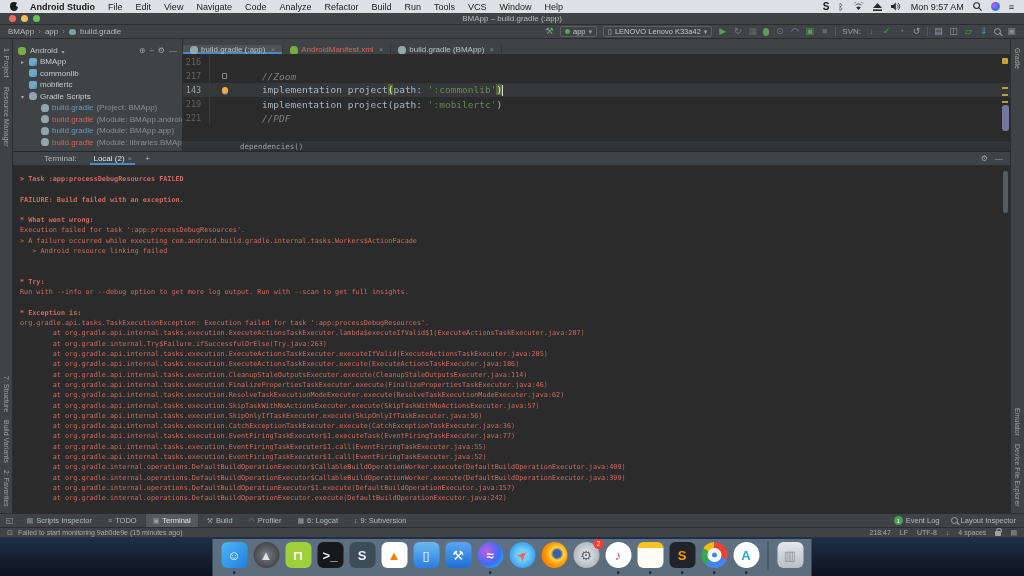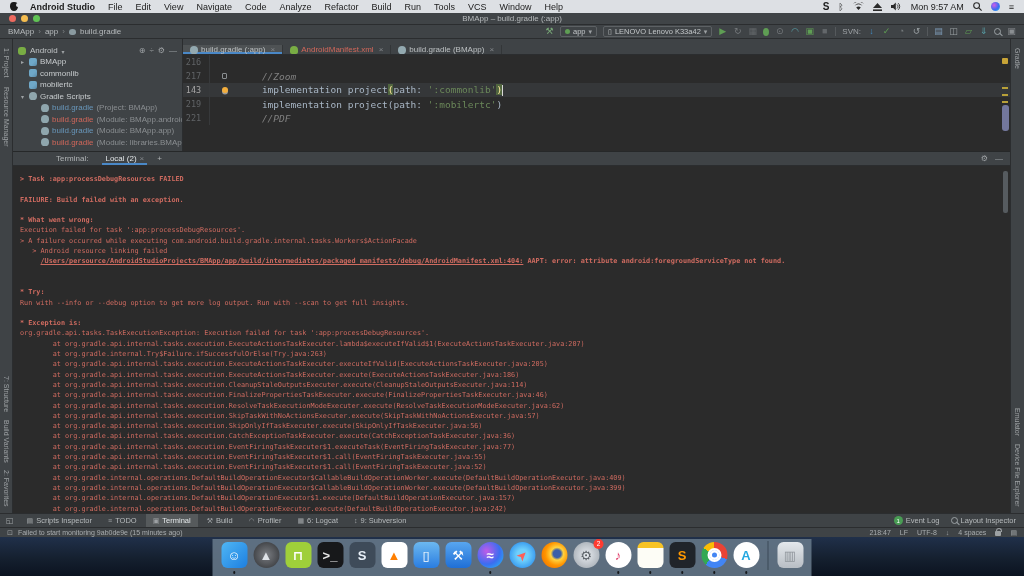--- a/index.html
+++ b/index.html
@@ -95,21 +95,21 @@
   .editor-breadcrumbs { flex:0 0 11px; background:#313335; border-top:1px solid #272829; font-family:"DejaVu Sans Mono",monospace; font-size:7.5px; color:#9da1a4; display:flex; align-items:center; padding-left:57px; }
 
   
   .inspect-ind { position:absolute; right:2px; top:19px; width:6px; height:6px; background:#c8a437; border-radius:1px; z-index:3; }
   .stripe-mark { position:absolute; right:2px; width:6px; height:2px; background:#b8a038; z-index:3; }
   .stripe-thumb { position:absolute; right:1px; width:7px; height:26px; background:rgba(140,145,195,.75); border-radius:3px; z-index:3; }
 
   
   .terminal-pane { flex:1; display:flex; flex-direction:column; min-height:0; border-top:1px solid #262829; }
   .term-header { flex:0 0 13px; background:#3f4346; border-bottom:1px solid #2b2d2f; display:flex; align-items:center; padding:0 7px; font-size:8px; color:#c0c4c6; }
-  .term-title { margin-left:36px; color:#b0b4b6; }
+  .term-title { margin-left:24px; color:#b0b4b6; }
   .term-tab { margin-left:14px; height:13px; display:flex; align-items:center; gap:3px; padding:0 3px; color:#e0e4e6; box-shadow:inset 0 -2px 0 #4a88c7; }
   .term-tab .close { color:#84888b; }
   .term-plus { margin-left:10px; color:#b0b4b6; }
   .term-right { margin-left:auto; display:flex; gap:7px; color:#9da1a4; font-size:8px; }
   .term-body { flex:1; background:#2b2b2b; position:relative; overflow:hidden; padding:8px 0 0 7px;
                font-family:"DejaVu Sans Mono",monospace; font-size:6.8px; line-height:10.3px; color:#cf6b60; }
   .tline { white-space:pre; }
   .tline.b { font-weight:bold; }
   .tline .link { text-decoration:underline; }
   .term-scroll { position:absolute; right:2px; top:5px; width:5px; height:42px; background:#565b5f; border-radius:2px; }
@@ -349,20 +349,23 @@
                 <span class="lnum">219</span>
                 <span class="gutter-slot"></span>
                 <span class="code-text"><span>    implementation project(path: </span><span class="tok-str">':mobilertc'</span><span>)</span></span>
               </div>
               <div class="code-line">
                 <span class="lnum">221</span>
                 <span class="gutter-slot"></span>
                 <span class="code-text"><span class="tok-comment">    //PDF</span></span>
               </div>
             </div>
+          <div class="editor-breadcrumbs">
+            <span>dependencies()</span>
+          </div>
           <div class="inspect-ind"></div>
           <div class="stripe-mark" style="top:48px;"></div>
           <div class="stripe-mark" style="top:55px;"></div>
           <div class="stripe-mark" style="top:62px;"></div>
           <div class="stripe-thumb" style="top:66px;"></div>
         </div>
       </div>
 
       <div class="terminal-pane">
         <div class="term-header">
@@ -380,21 +383,20 @@
         <div class="term-body">
           <div id="terminal-lines">
               <div class="tline b">&gt; Task :app:processDebugResources FAILED</div>
               <div class="tline">&nbsp;</div>
               <div class="tline b">FAILURE: Build failed with an exception.</div>
               <div class="tline">&nbsp;</div>
               <div class="tline b">* What went wrong:</div>
               <div class="tline">Execution failed for task ':app:processDebugResources'.</div>
               <div class="tline">&gt; A failure occurred while executing com.android.build.gradle.internal.tasks.Workers$ActionFacade</div>
               <div class="tline">   &gt; Android resource linking failed</div>
-              <div class="tline b"><span>     </span><span class="link">/Users/persource/AndroidStudioProjects/BMApp/app/build/intermediates/packaged_manifests/debug/AndroidManifest.xml:404:</span><span> AAPT: error: attribute android:foregroundServiceType not found.</span></div>
               <div class="tline">&nbsp;</div>
               <div class="tline">&nbsp;</div>
               <div class="tline b">* Try:</div>
               <div class="tline">Run with --info or --debug option to get more log output. Run with --scan to get full insights.</div>
               <div class="tline">&nbsp;</div>
               <div class="tline b">* Exception is:</div>
               <div class="tline">org.gradle.api.tasks.TaskExecutionException: Execution failed for task ':app:processDebugResources'.</div>
               <div class="tline">        at org.gradle.api.internal.tasks.execution.ExecuteActionsTaskExecuter.lambda$executeIfValid$1(ExecuteActionsTaskExecuter.java:207)</div>
               <div class="tline">        at org.gradle.internal.Try$Failure.ifSuccessfulOrElse(Try.java:263)</div>
               <div class="tline">        at org.gradle.api.internal.tasks.execution.ExecuteActionsTaskExecuter.executeIfValid(ExecuteActionsTaskExecuter.java:205)</div>

